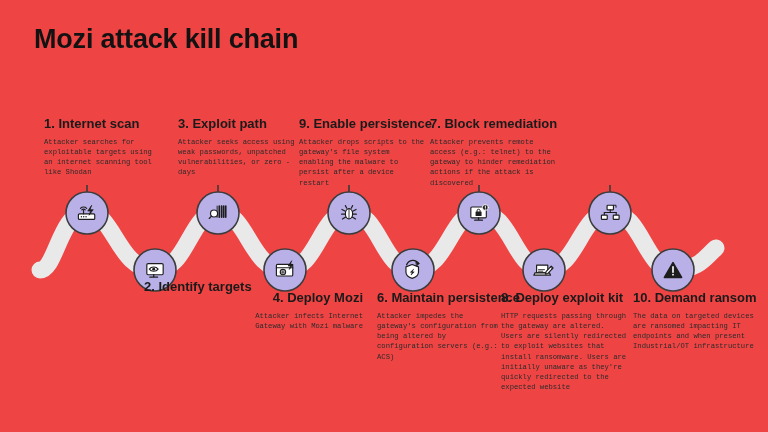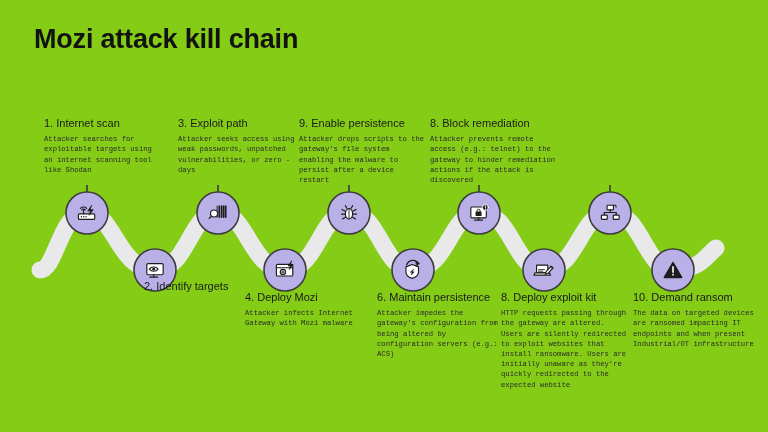--- a/index.html
+++ b/index.html
@@ -9,21 +9,21 @@
     background: #ffffff;
   }
   body {
     font-family: "Liberation Sans", sans-serif;
     color: #000000;
   }
   #slide {
     position: relative;
     width: 768px;
     height: 432px;
-    background: #84cc16;
+    background: #ef4444;
     overflow: hidden;
   }
   #page-title {
     position: absolute;
     left: 34px;
     top: 24px;
     font-size: 27px;
     font-weight: bold;
     letter-spacing: -0.2px;
     color: #121212;
@@ -47,22 +47,22 @@
     width: 768px;
     height: 432px;
   }
 
   
   .block {
     position: absolute;
     width: 118px;
   }
   .block .b-title {
-    font-size: 11px;
-    font-weight: normal;
+    font-size: 13px;
+    font-weight: bold;
     color: #1a1a1a;
     line-height: 1.28;
     margin-bottom: 4px;
     white-space: nowrap;
   }
   .block .b-body {
     font-size: 7.2px;
     font-weight: normal;
     color: #2b2b2b;
     line-height: 1.42;
@@ -211,30 +211,30 @@
     <div class="b-title">3. Exploit path</div>
     <div class="b-body">Attacker seeks access using weak passwords, unpatched vulnerabilities, or zero -days</div>
   </div>
 
   <div class="block wide" style="left:299px; top:116px;">
     <div class="b-title">9. Enable persistence</div>
     <div class="b-body">Attacker drops scripts to the gateway's file system enabling the malware to persist after a device  restart</div>
   </div>
 
   <div class="block wide" style="left:430px; top:116px;">
-    <div class="b-title">8. Block remediation</div>
+    <div class="b-title">7. Block remediation</div>
     <div class="b-body">Attacker prevents remote access (e.g.: telnet) to the gateway to hinder remediation actions if the attack is discovered</div>
   </div>
 
 
   <div class="block" style="left:116px; top:279px;margin-left:28px;">
     <div class="b-title">2. Identify targets</div>
   </div>
 
-  <div class="block" style="left:245px; top:290px;">
+  <div class="block" style="left:245px; top:290px;text-align:right;">
     <div class="b-title">4. Deploy Mozi</div>
     <div class="b-body">Attacker infects Internet Gateway with Mozi malware</div>
   </div>
 
   <div class="block wide" style="left:377px; top:290px;">
     <div class="b-title">6. Maintain persistence</div>
     <div class="b-body">Attacker impedes  the gateway's configuration from being altered by configuration servers (e.g.: ACS)</div>
   </div>
 
   <div class="block wide" style="left:501px; top:290px;">

